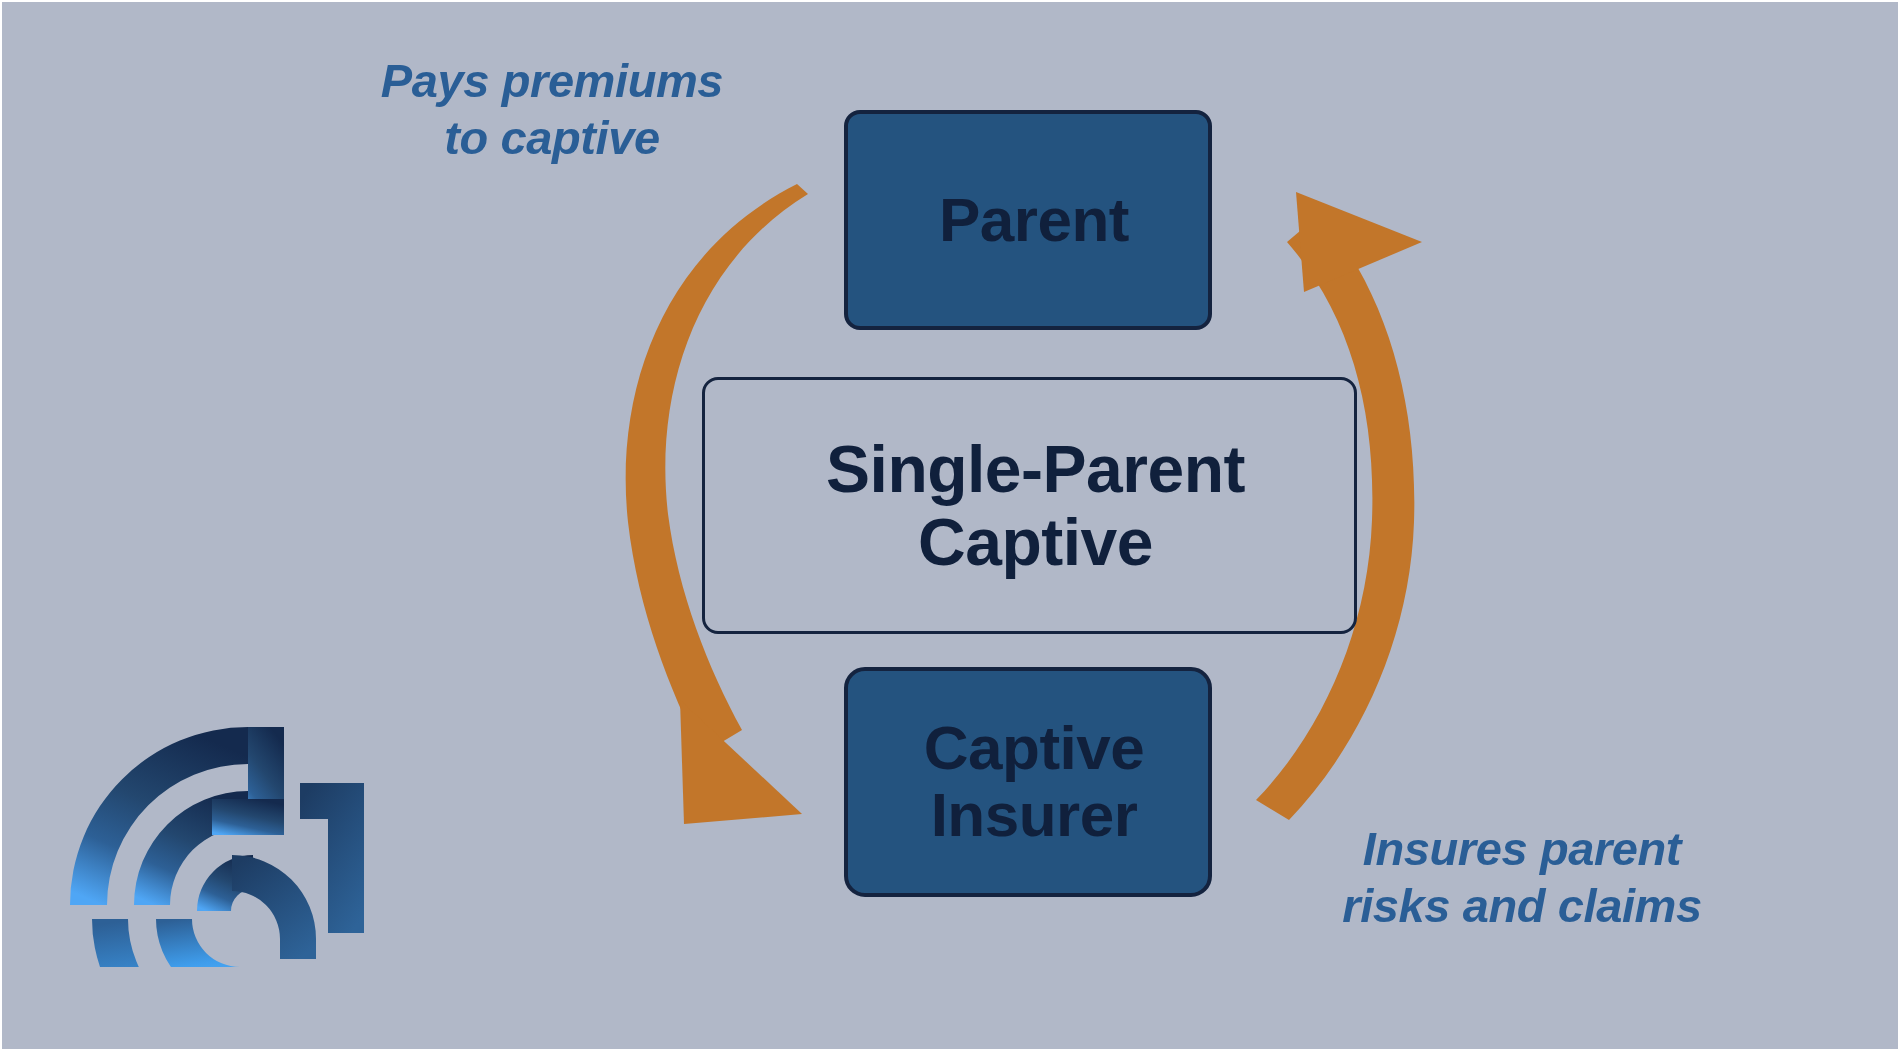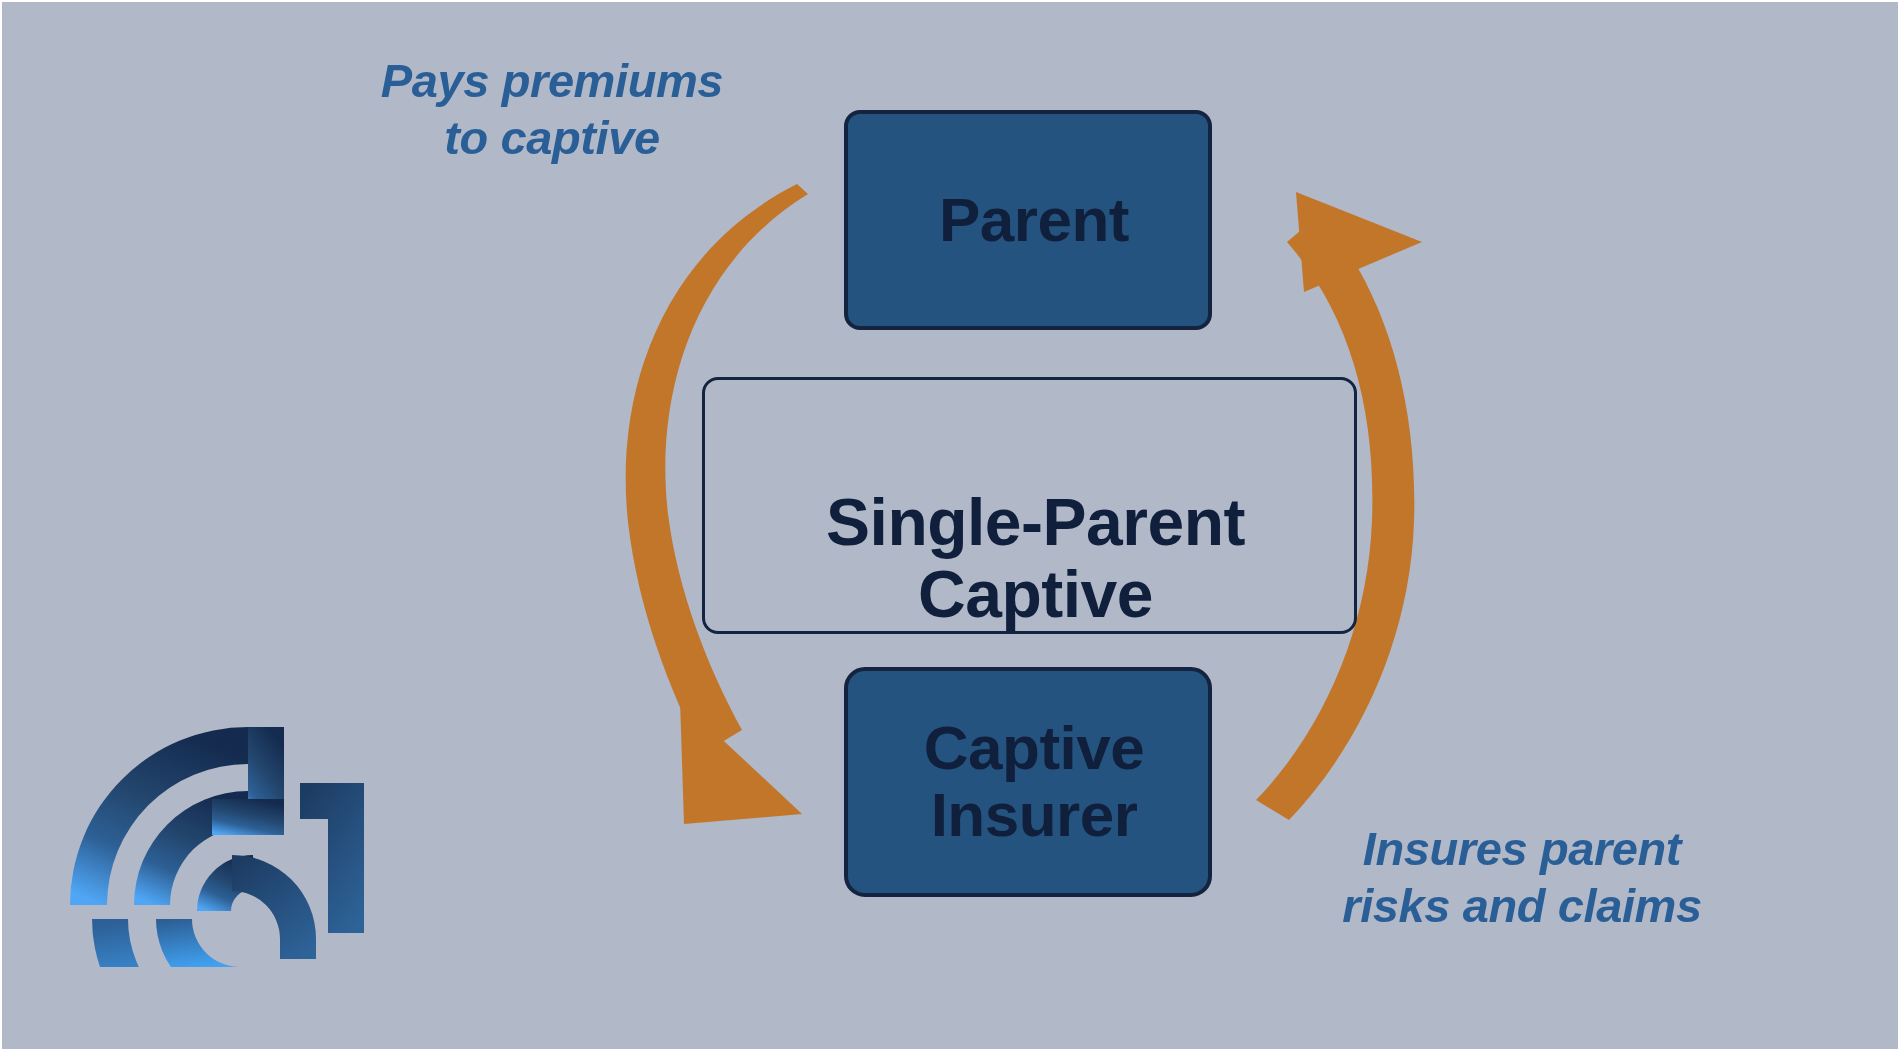--- a/index.html
+++ b/index.html
@@ -46,21 +46,20 @@
     font-size: 62px;
     font-weight: bold;
     line-height: 1.08;
     letter-spacing: -0.5px;
   }
 
   .node-outline {
     background: transparent;
     border: 3px solid #14233f;
     border-radius: 16px;
-    align-items: flex-end;
   }
 
   .node-outline .node-label {
     color: #10203c;
     font-size: 66px;
     font-weight: bold;
     line-height: 1.1;
     letter-spacing: -0.5px;
   }
 

